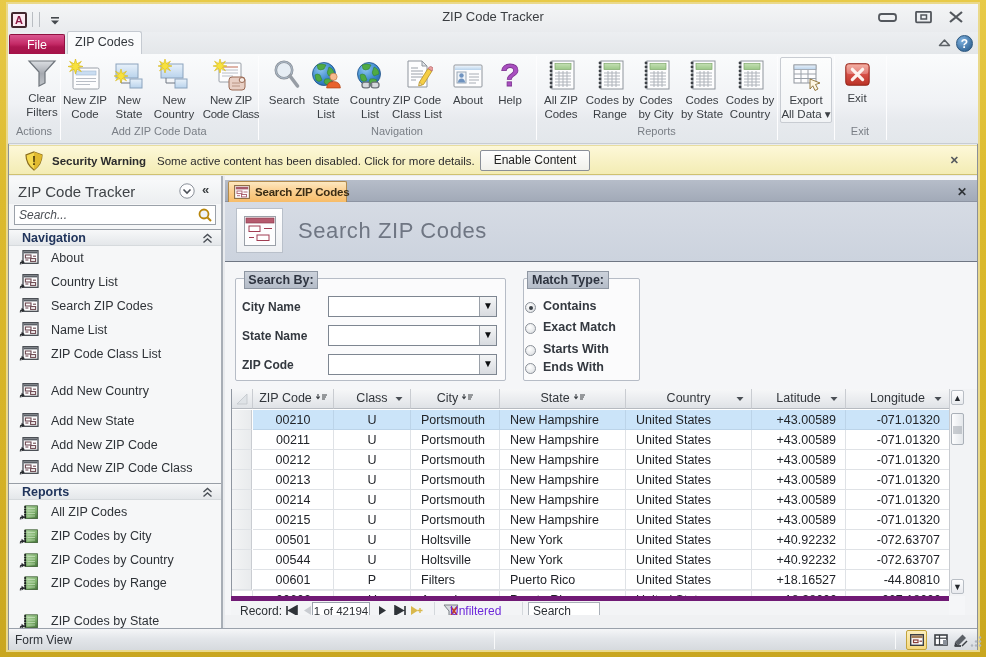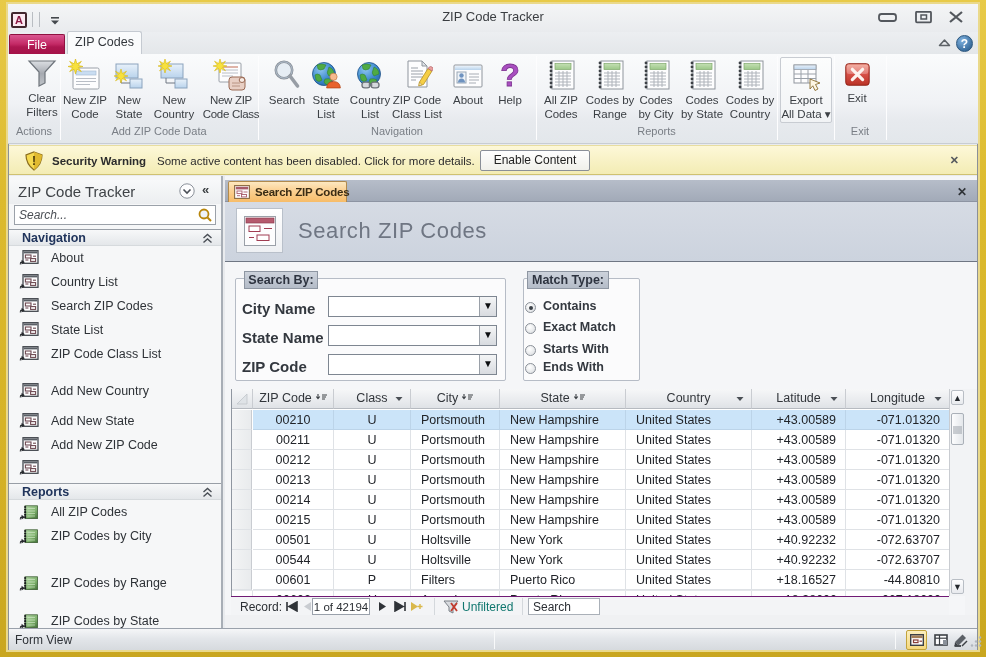--- a/index.html
+++ b/index.html
@@ -76,21 +76,21 @@
 #formhead { position:absolute; left:0; top:26px; width:752px; height:60px;
   background:linear-gradient(180deg,#d6dbe4,#ccd3de); border-bottom:1.5px solid #6e7683; }
 #formhead .hbox { position:absolute; left:11px; top:6px; width:47px; height:45px;
   background:linear-gradient(180deg,#ffffff,#eef0f3); border:1px solid #b9c0ca; }
 #formtitle { position:absolute; left:73px; top:16px; font-size:22px; color:#6f7683; letter-spacing:0.6px; }
 
 .grp { position:absolute; border:1px solid #b6bcc6; border-radius:2px; background:#fbfbfc; }
 .chip { position:absolute; background:linear-gradient(180deg,#ccd2db,#b4bcc8);
   border:1px solid #8e96a2; font-size:12.5px; font-weight:bold; color:#2e3440;
   text-align:center; }
-.flabel { position:absolute; font-size:15px; font-weight:bold; color:#33383f; }
+.flabel { position:absolute; font-size:12px; font-weight:bold; color:#33383f; }
 .combo { position:absolute; height:21px; background:#fff; border:1px solid #7e8691; }
 .combo .dd { position:absolute; right:0; top:0; width:17px; height:19px;
   background:linear-gradient(180deg,#f4f5f6,#d8dbe0); border-left:1px solid #9aa0a8;
   text-align:center; font-size:10px; color:#0c0e10; line-height:18px; }
 .radio { position:absolute; width:11px; height:11px; border-radius:50%;
   background:radial-gradient(circle at 40% 35%,#ffffff,#d7dade); border:1px solid #8a9098; }
 .radio.sel::after { content:""; position:absolute; left:2.5px; top:2.5px; width:4px; height:4px; border-radius:50%; background:#3a3f46; }
 .rlabel { position:absolute; font-size:12.5px; font-weight:bold; color:#33383f; }
 
 #sheet { position:absolute; left:6px; top:213px; width:718px; height:207px; background:#fff; border-left:1px solid #8f96a0; }
@@ -102,21 +102,21 @@
 .drow-sel .dcell { background:#cbe4f9; border-right-color:#bcd4e9; border-bottom-color:#bcd4e9; }
 .selcell { position:absolute; left:0; width:20px; height:20px; background:linear-gradient(90deg,#f3f4f5,#e9ebed);
   border-right:1px solid #c9ccd1; border-bottom:1px solid #dfe2e6; }
 #vscroll { position:absolute; left:724px; top:213px; width:16px; height:207px; background:#f2f3f5; border-left:1px solid #c9ccd1; }
 .sbtn { position:absolute; left:1px; width:13px; height:15px; background:linear-gradient(180deg,#fdfdfe,#e8eaee);
   border:1px solid #b9bec5; border-radius:2px; font-size:9px; color:#24282d; text-align:center; line-height:14px; }
 #vthumb { position:absolute; left:1px; top:24px; width:13px; height:32px; background:linear-gradient(90deg,#fdfdfe,#e4e7eb);
   border:1px solid #aab0b8; border-radius:2px; }
 
 #recbar { position:absolute; left:6px; top:420px; width:718px; height:19px; background:#f3f4f6;
-  border-top:1px solid #701a75; font-size:12px; color:#2b2f34; }
+  border-top:5px solid #701a75; font-size:12px; color:#2b2f34; }
 #recbar .vr { position:absolute; top:1px; width:1px; height:18px; background:#d4d8dc; }
 
 #statusbar { position:absolute; left:9px; top:628px; width:968px; height:22px;
   background:linear-gradient(180deg,#f5f6f8 0%,#e3e6ea 45%,#d6dade 100%); border-top:1px solid #9aa1ab; }
 #statusbar .txt { position:absolute; left:6px; top:4px; font-size:12px; color:#2e3237; }
 .gap { position:absolute; left:225px; top:615px; width:752px; height:13px; background:#f0f1f3; }
 </style>
 </head>
 <body>
 <div id="frame"></div>
@@ -452,21 +452,21 @@
       </svg>
       <span class="txt">Search ZIP Codes</span>
     </div>
   <div class="nitem" style="top:142px">
       <svg class="fic" width="17" height="14">
         <use href="#i-fsmall"></use>
       </svg>
       <svg class="fic" style="left:10px;top:13px" width="6" height="6">
         <use href="#i-arrow"></use>
       </svg>
-      <span class="txt">State List</span>
+      <span class="txt">Name List</span>
     </div>
   <div class="nitem" style="top:166px">
       <svg class="fic" width="17" height="14">
         <use href="#i-fsmall"></use>
       </svg>
       <svg class="fic" style="left:10px;top:13px" width="6" height="6">
         <use href="#i-arrow"></use>
       </svg>
       <span class="txt">ZIP Code Class List</span>
     </div>
@@ -497,20 +497,21 @@
       </svg>
       <span class="txt">Add New ZIP Code</span>
     </div>
   <div class="nitem" style="top:280px">
       <svg class="fic" width="17" height="14">
         <use href="#i-fsmall"></use>
       </svg>
       <svg class="fic" style="left:10px;top:13px" width="6" height="6">
         <use href="#i-arrow"></use>
       </svg>
+      <span class="txt">Add New ZIP Code Class</span>
     </div>
   <div class="nsec" style="top:307px">Reports<svg style="position:absolute;right:8px;top:3px" width="11" height="11">
         <path d="M1.5 5 L5.5 1.5 L9.5 5 M1.5 9.5 L5.5 6 L9.5 9.5" fill="none" stroke="#4a4f56" stroke-width="1.4"></path>
       </svg></div>
   <div class="nitem" style="top:324px">
       <svg class="fic" style="top:5px" width="16" height="14">
         <use href="#i-rsmall"></use>
       </svg>
       <svg class="fic" style="left:10px;top:14px" width="6" height="6">
         <use href="#i-arrow"></use>
@@ -518,20 +519,29 @@
       <span class="txt">All ZIP Codes</span>
     </div>
   <div class="nitem" style="top:348px">
       <svg class="fic" style="top:5px" width="16" height="14">
         <use href="#i-rsmall"></use>
       </svg>
       <svg class="fic" style="left:10px;top:14px" width="6" height="6">
         <use href="#i-arrow"></use>
       </svg>
       <span class="txt">ZIP Codes by City</span>
+    </div>
+  <div class="nitem" style="top:372px">
+      <svg class="fic" style="top:5px" width="16" height="14">
+        <use href="#i-rsmall"></use>
+      </svg>
+      <svg class="fic" style="left:10px;top:14px" width="6" height="6">
+        <use href="#i-arrow"></use>
+      </svg>
+      <span class="txt">ZIP Codes by Country</span>
     </div>
   <div class="nitem" style="top:395px">
       <svg class="fic" style="top:5px" width="16" height="14">
         <use href="#i-rsmall"></use>
       </svg>
       <svg class="fic" style="left:10px;top:14px" width="6" height="6">
         <use href="#i-arrow"></use>
       </svg>
       <span class="txt">ZIP Codes by Range</span>
     </div>
@@ -764,21 +774,21 @@
         <path d="M12 1 V10 M2 1 L10 5.5 L2 10 Z" stroke="#2f3338" fill="#2f3338" stroke-width="1.6"></path>
       </svg>
     <svg style="position:absolute;left:179px;top:4px" width="15" height="11">
         <path d="M1 1 L8 5.5 L1 10 Z" fill="#d9b84c"></path>
         <path d="M10 3 V8 M7.5 5.5 H12.5" stroke="#d9b84c" stroke-width="1.4"></path>
       </svg>
     <div class="vr" style="left:203px"></div>
     <svg style="position:absolute;left:212px;top:2px" width="16" height="16">
         <use href="#i-funnelx"></use>
       </svg>
-    <span style="position:absolute;left:231px;top:3px;color:#0f766e">Unfiltered</span>
+    <span style="position:absolute;left:219px;top:3px;color:#6d28d9">Unfiltered</span>
     <div class="vr" style="left:291px"></div>
     <span style="position:absolute;left:297px;top:1px;width:72px;height:17px;background:#fff;border:1px solid #aab0b8;font-size:12px;padding-left:4px;line-height:16px">Search</span>
   </div>
 </div>
 <div class="gap"></div>
 <div id="statusbar">
     <div class="txt">Form View</div>
   <div style="position:absolute;left:485px;top:2px;width:1px;height:18px;background:#b8bdc3;border-right:1px solid #f8f9fa"></div>
   <div style="position:absolute;left:886px;top:2px;width:1px;height:18px;background:#b8bdc3;border-right:1px solid #f8f9fa"></div>
   <div style="position:absolute;left:897px;top:1px;width:21px;height:20px;background:linear-gradient(180deg,#fbeebe,#f5d87e);border:1px solid #c2a33c;border-radius:2px"></div>

